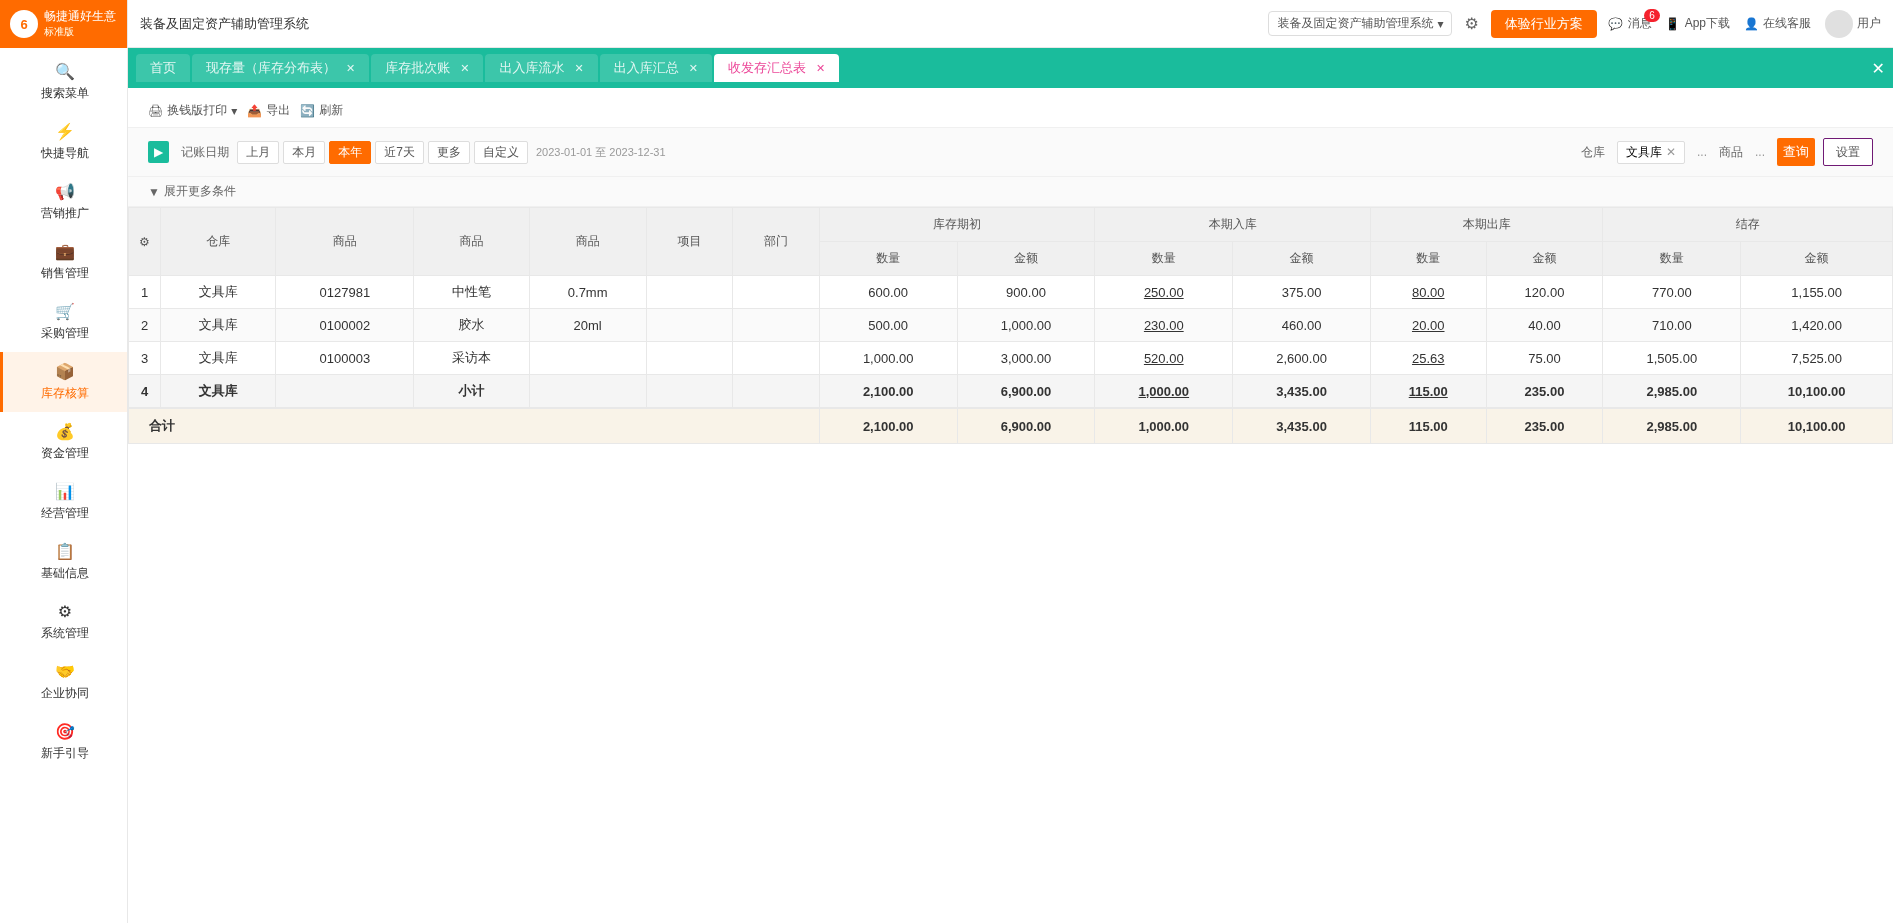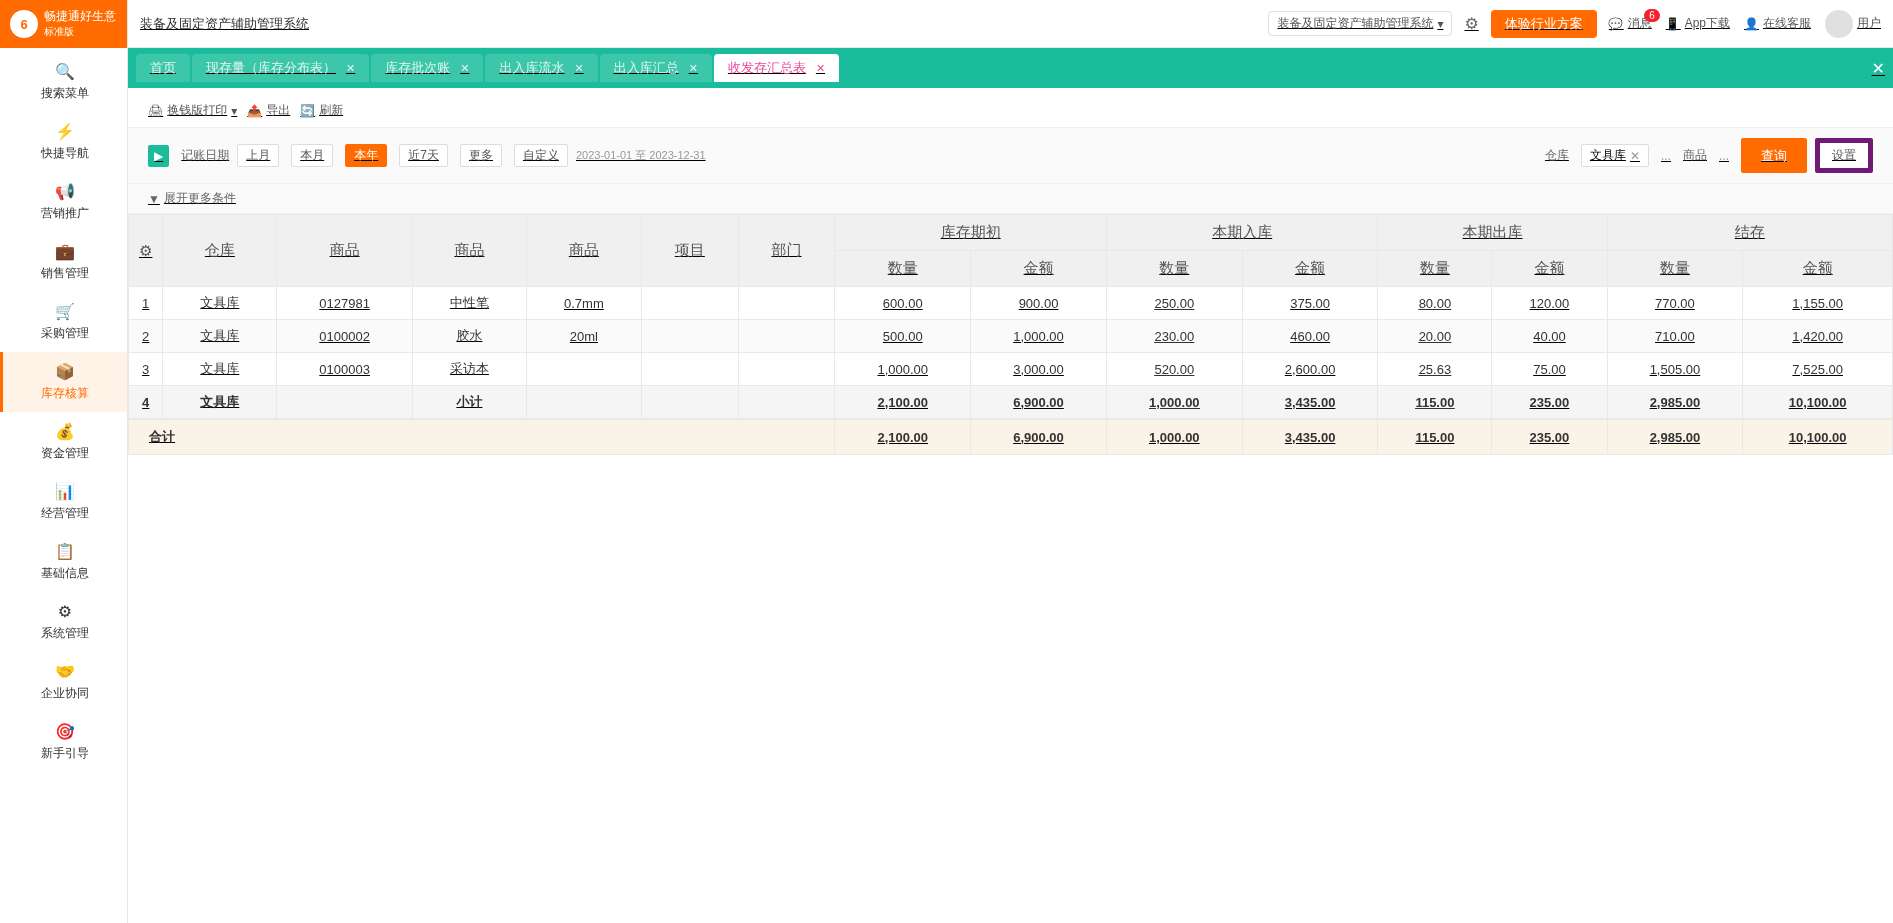--- a/index.html
+++ b/index.html
@@ -10,21 +10,21 @@
     .sidebar-logo { background: #ff6b00; padding: 8px 10px; display: flex; align-items: center; gap: 6px; height: 48px; }
     .sidebar-logo-icon { width: 28px; height: 28px; background: #fff; border-radius: 50%; display: flex; align-items: center; justify-content: center; color: #ff6b00; font-weight: bold; font-size: 13px; }
     .sidebar-logo-text { color: #fff; font-size: 12px; line-height: 1.3; }
     .sidebar-logo-badge { font-size: 10px; color: #ffe; }
     .sidebar-nav { flex: 1; overflow-y: auto; padding: 4px 0; }
     .sidebar-item { display: flex; flex-direction: column; align-items: center; padding: 10px 6px; cursor: pointer; color: #333; font-size: 12px; gap: 4px; border-left: 3px solid transparent; }
     .sidebar-item.active { background: #fff3e8; color: #ff6b00; border-left-color: #ff6b00; }
     .sidebar-item .icon { font-size: 16px; }
 
     
-    .main { flex: 1; display: flex; flex-direction: column; overflow: hidden; text-decoration: underline; }
+    .main { flex: 1; display: flex; flex-direction: column; overflow: hidden; }
 
     
     .topbar { height: 48px; background: #fff; border-bottom: 1px solid #e8e8e8; display: flex; align-items: center; padding: 0 12px; gap: 12px; }
     .topbar-title { font-size: 13px; color: #333; flex: 1; }
     .topbar-dropdown { display: flex; align-items: center; gap: 4px; border: 1px solid #ddd; border-radius: 4px; padding: 3px 8px; cursor: pointer; font-size: 12px; color: #555; }
     .topbar-experience-btn { background: #ff6b00; color: #fff; border: none; border-radius: 4px; padding: 5px 14px; cursor: pointer; font-size: 13px; }
     .topbar-gear { font-size: 16px; cursor: pointer; color: #666; }
     .topbar-right { display: flex; align-items: center; gap: 14px; color: #555; font-size: 12px; }
     .topbar-right-item { display: flex; align-items: center; gap: 4px; cursor: pointer; position: relative; }
     .badge { background: #f5222d; color: #fff; border-radius: 10px; font-size: 10px; padding: 1px 5px; position: absolute; top: -6px; right: -8px; }
@@ -44,38 +44,38 @@
     .page-header { padding: 14px 20px 8px; border-bottom: 1px solid #f0f0f0; display: flex; align-items: center; justify-content: space-between; }
     .page-title { font-size: 15px; font-weight: bold; color: #222; }
     .page-header-actions { display: flex; align-items: center; gap: 10px; }
     .header-btn { display: flex; align-items: center; gap: 4px; color: #555; font-size: 12px; cursor: pointer; }
 
     
     .filter-bar { padding: 10px 20px; display: flex; align-items: center; gap: 12px; background: #fafafa; border-bottom: 1px solid #f0f0f0; flex-wrap: wrap; }
     .filter-expand-btn { background: #1abc9c; color: #fff; border: none; border-radius: 2px; padding: 4px 6px; cursor: pointer; font-size: 12px; }
     .filter-section { display: flex; align-items: center; gap: 8px; flex: 1; }
     .filter-label { color: #666; font-size: 12px; }
-    .date-shortcuts { display: flex; gap: 12px; }
+    .date-shortcuts { display: flex; gap: 4px; }
     .date-btn { padding: 2px 8px; border: 1px solid #ddd; border-radius: 2px; cursor: pointer; font-size: 12px; color: #555; background: #fff; }
     .date-btn.active { background: #ff6b00; color: #fff; border-color: #ff6b00; }
     .date-range { font-size: 11px; color: #999; }
     .filter-tag { display: flex; align-items: center; gap: 4px; background: #fff; border: 1px solid #ddd; border-radius: 2px; padding: 2px 8px; font-size: 12px; }
     .filter-tag-close { cursor: pointer; color: #999; }
     .filter-more { color: #999; cursor: pointer; font-size: 12px; }
     .filter-warehouse-label { color: #666; font-size: 12px; }
     .filter-goods-label { color: #666; font-size: 12px; }
-    .query-btn { background: #ff6b00; color: #fff; border: none; border-radius: 2px; padding: 5px 20px; cursor: pointer; font-size: 13px; }
-    .settings-btn { background: #fff; color: #555; border: 5px solid #701a75; border-radius: 2px; padding: 4px 12px; cursor: pointer; font-size: 12px; }
+    .query-btn { background: #ff6b00; color: #fff; border: none; border-radius: 2px; padding: 5px 6px; cursor: pointer; font-size: 13px; }
+    .settings-btn { background: #fff; color: #555; border: 1px solid #701a75; border-radius: 2px; padding: 4px 12px; cursor: pointer; font-size: 12px; }
     .expand-conditions { display: flex; align-items: center; gap: 4px; color: #666; font-size: 12px; cursor: pointer; }
 
     
     .table-container { flex: 1; overflow-y: auto; padding: 0 0 40px; }
     table { width: 100%; border-collapse: collapse; font-size: 13px; }
     thead tr { background: #f0f0f0; }
-    th { padding: 8px 10px; text-align: center; color: #555; font-weight: normal; border: 1px solid #e8e8e8; font-size: 15px; white-space: nowrap; }
+    th { padding: 8px 10px; text-align: center; color: #555; font-weight: normal; border: 1px solid #e8e8e8; font-size: 12px; white-space: nowrap; }
     td { padding: 7px 10px; text-align: center; border: 1px solid #e8e8e8; color: #333; white-space: nowrap; }
     tr:nth-child(even) td { background: #fafafa; }
     .row-bold td { font-weight: bold; background: #f5f5f5 !important; }
     .underline { text-decoration: underline; cursor: pointer; color: #333; }
 
     
     .table-footer { position: sticky; bottom: 0; background: #f9f3e8; border-top: 2px solid #e8e8e8; }
     .table-footer td { font-weight: bold; padding: 8px 10px; border: 1px solid #e8e8e8; }
 
     

